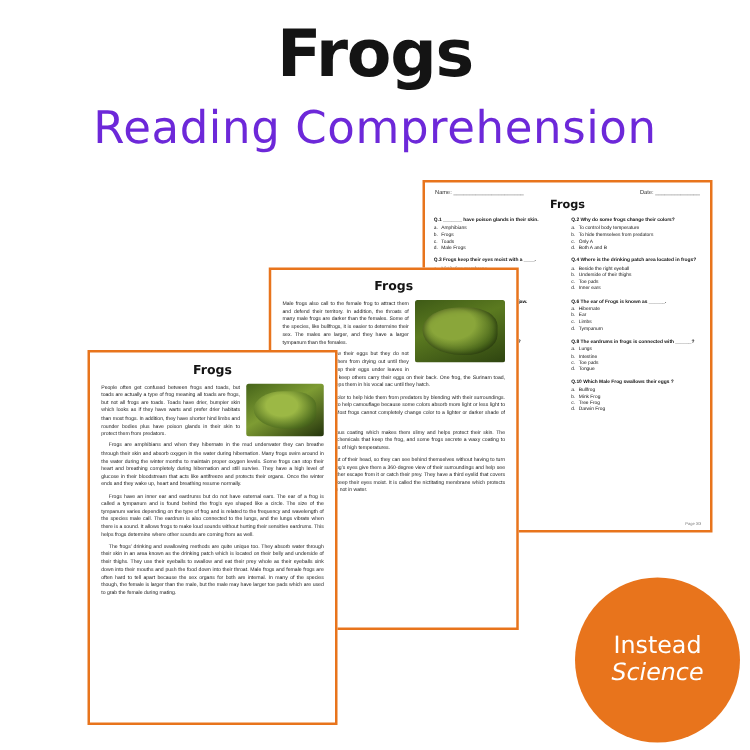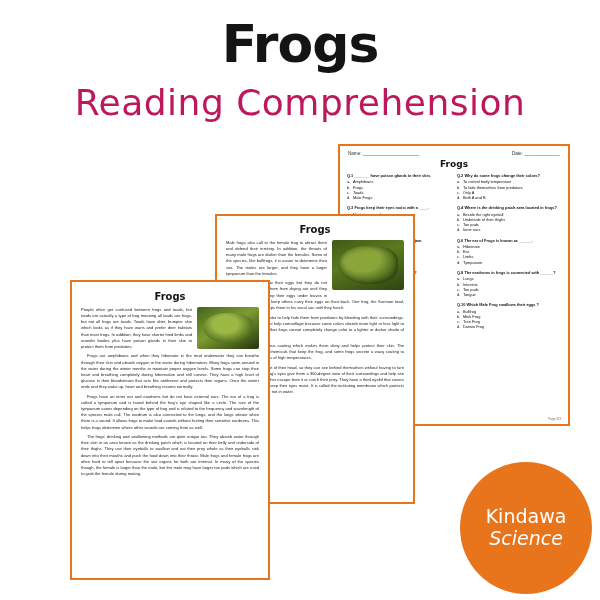--- a/index.html
+++ b/index.html
@@ -18,21 +18,21 @@
     font-family: "DejaVu Sans", sans-serif;
     font-size: 52px;
     font-weight: bold;
     color: #141414;
     letter-spacing: -1px;
     line-height: 1.0;
   }
   .subtitle {
     font-family: "DejaVu Sans", sans-serif;
     font-size: 36px;
-    color: #be185d;
+    color: #6d28d9;
     font-weight: normal;
     margin-top: 12px;
     letter-spacing: 0.5px;
   }
 
   
   .sheets { position: absolute; left: 0; top: 140px; width: 600px; height: 460px; }
 
   .sheet {
     position: absolute;
@@ -424,15 +424,15 @@
         <p class="indent">Frogs have an inner ear and eardrums but do not have external ears. The ear of a frog is called a tympanum and is found behind the frog's eye shaped like a circle. The size of the tympanum varies depending on the type of frog and is related to the frequency and wavelength of the species male call. The eardrum is also connected to the lungs, and the lungs vibrate when there is a sound. It allows frogs to make loud sounds without hurting their sensitive eardrums. This helps frogs determine where other sounds are coming from as well.</p>
         <p class="indent">The frogs' drinking and swallowing methods are quite unique too. They absorb water through their skin in an area known as the drinking patch which is located on their belly and underside of their thighs. They use their eyeballs to swallow and eat their prey whole as their eyeballs sink down into their mouths and push the food down into their throat. Male frogs and female frogs are often hard to tell apart because the sex organs for both are internal. In many of the species though, the female is larger than the male, but the male may have larger toe pads which are used to grab the female during mating.</p>
       </div>
 
     </div>
   </div>
 
 </div>
 
 <div class="badge">
-  <div class="badge-l1">Kindawa</div>
+  <div class="badge-l1">Instead</div>
   <div class="badge-l2">Science</div>
 </div>
 
 </body></html>

